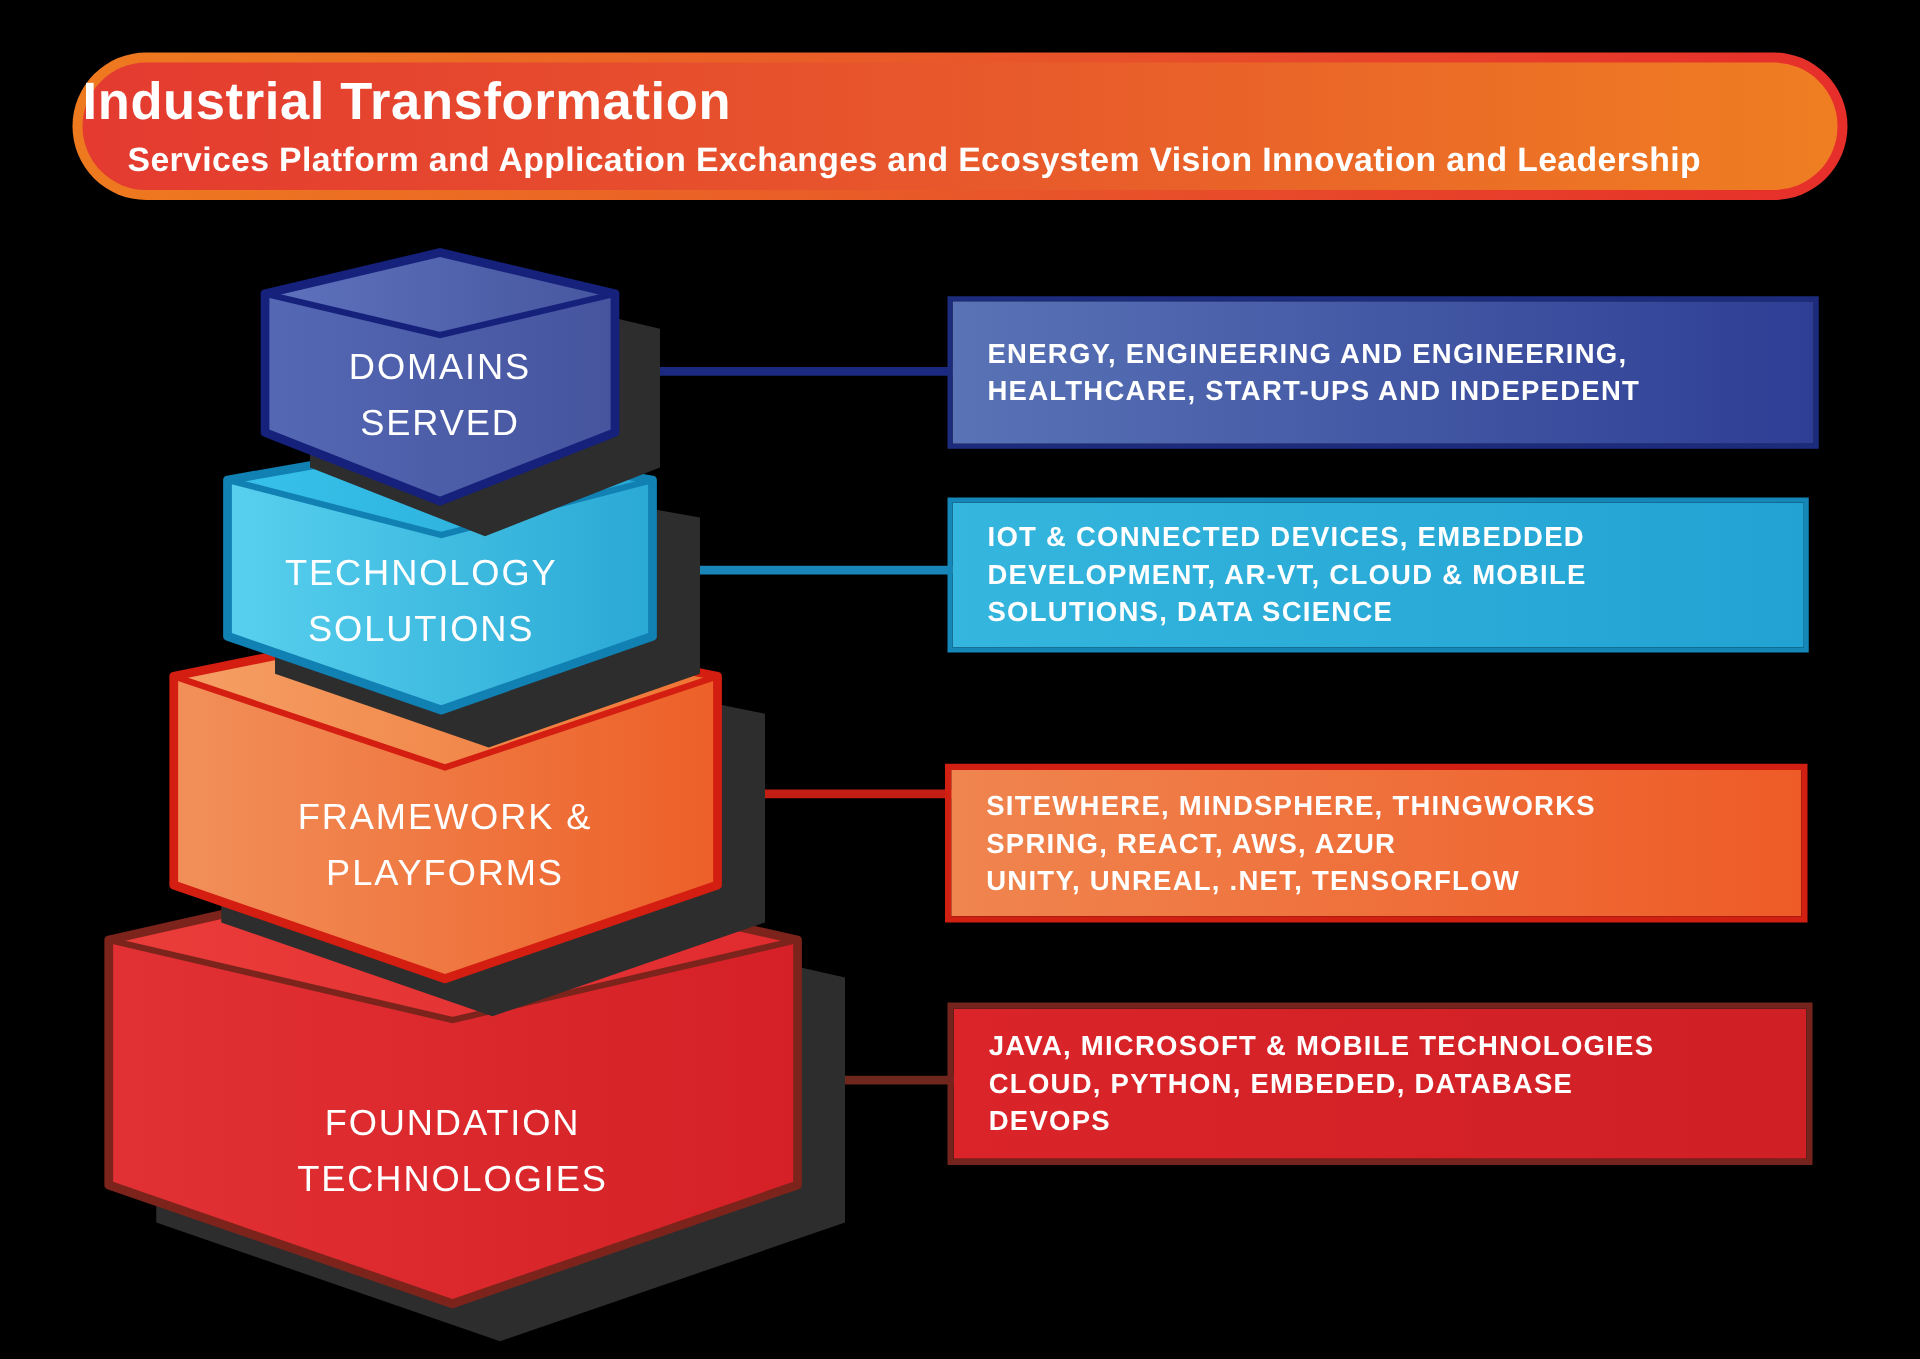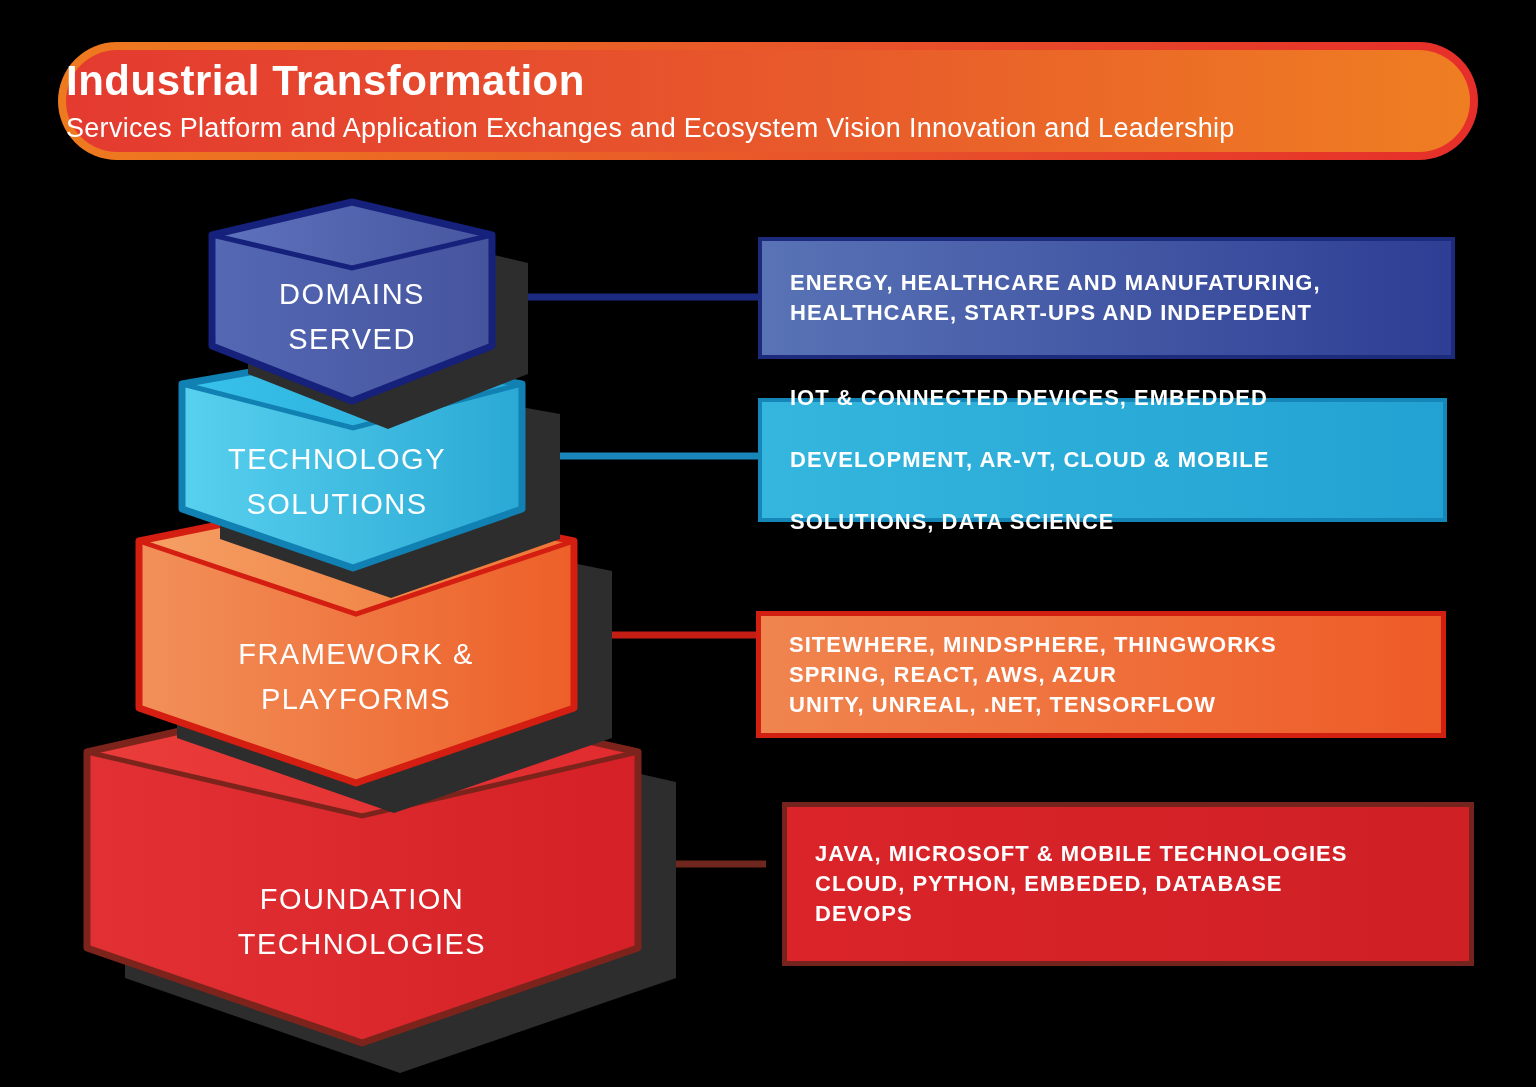--- a/index.html
+++ b/index.html
@@ -8,38 +8,38 @@
   .abs{position:absolute;}
 
   
   .header-outer{left:58px;top:42px;width:1420px;height:118px;border-radius:62px;
                 background:linear-gradient(90deg,#ee7a1f 0%,#e8542a 55%,#e62e2a 100%);
                 padding:8px;box-sizing:border-box;}
   .header-inner{width:100%;height:100%;border-radius:54px;
                 background:linear-gradient(90deg,#e43a30 0%,#e85b2b 55%,#ef7e22 100%);
                 display:flex;flex-direction:column;align-items:flex-start;justify-content:center;}
   .header-title{font-size:42px;font-weight:700;color:#fff;letter-spacing:.5px;line-height:1.1;}
-  .header-subtitle{font-size:27px;font-weight:400;color:#fff;letter-spacing:.3px;margin-top:9px;}
+  .header-subtitle{font-size:27px;font-weight:700;color:#fff;letter-spacing:.3px;margin-top:9px;margin-left:36px;}
 
   
   .layer-label{position:absolute;width:340px;text-align:center;color:#fff;font-weight:400;
                font-size:29px;line-height:45px;letter-spacing:1.5px;}
 
   
   .detail-box{position:absolute;box-sizing:border-box;display:flex;flex-direction:column;
               justify-content:center;padding-left:28px;padding-right:10px;color:#fff;
               font-weight:700;font-size:22px;line-height:30px;letter-spacing:1px;}
   .db1{left:758px;top:237px;width:697px;height:122px;border:4px solid #1d2b7d;
        background:linear-gradient(90deg,#5973b6,#2e3e94);}
   .db2{left:758px;top:398px;width:689px;height:124px;border:4px solid #1486b8;
-       background:linear-gradient(90deg,#35b6de,#21a2d2);gap:32px;}
+       background:linear-gradient(90deg,#35b6de,#21a2d2);}
   .db3{left:756px;top:573px;width:690px;height:127px;border:5px solid #d11f12;
        background:linear-gradient(90deg,#f0854f,#ee5b27);margin-top:38px;}
-  .db4{left:758px;top:802px;width:692px;height:164px;border:5px solid #74241c;
-       background:linear-gradient(90deg,#da2429,#cf2026);margin-left:24px;}
+  .db4{left:758px;top:802px;width:692px;height:130px;border:5px solid #74241c;
+       background:linear-gradient(90deg,#da2429,#cf2026);}
 </style>
 </head>
 <body>
 
 <div id="stage">
 
   <svg class="abs" style="left:0;top:0" width="1536" height="1087" viewBox="0 0 1536 1087">
     <defs>
       <linearGradient id="g-l1-top" x1="0" y1="0" x2="1" y2="0">
         <stop offset="0" stop-color="#5f72bd"></stop>
@@ -131,21 +131,21 @@
   <div class="layer-label" style="left:186px;top:632px">
     <div>FRAMEWORK &amp;</div>
     <div>PLAYFORMS</div>
   </div>
   <div class="layer-label" style="left:192px;top:877px">
     <div>FOUNDATION</div>
     <div>TECHNOLOGIES</div>
   </div>
 
   <div class="detail-box db1">
-    <div>ENERGY, HEALTHCARE AND MANUFATURING,</div>
+    <div>ENERGY, ENGINEERING AND ENGINEERING,</div>
     <div>HEALTHCARE, START-UPS AND INDEPEDENT</div>
   </div>
   <div class="detail-box db2">
     <div>IOT &amp; CONNECTED DEVICES, EMBEDDED</div>
     <div>DEVELOPMENT, AR-VT, CLOUD &amp; MOBILE</div>
     <div>SOLUTIONS, DATA SCIENCE</div>
   </div>
   <div class="detail-box db3">
     <div>SITEWHERE, MINDSPHERE, THINGWORKS</div>
     <div>SPRING, REACT, AWS, AZUR</div>

